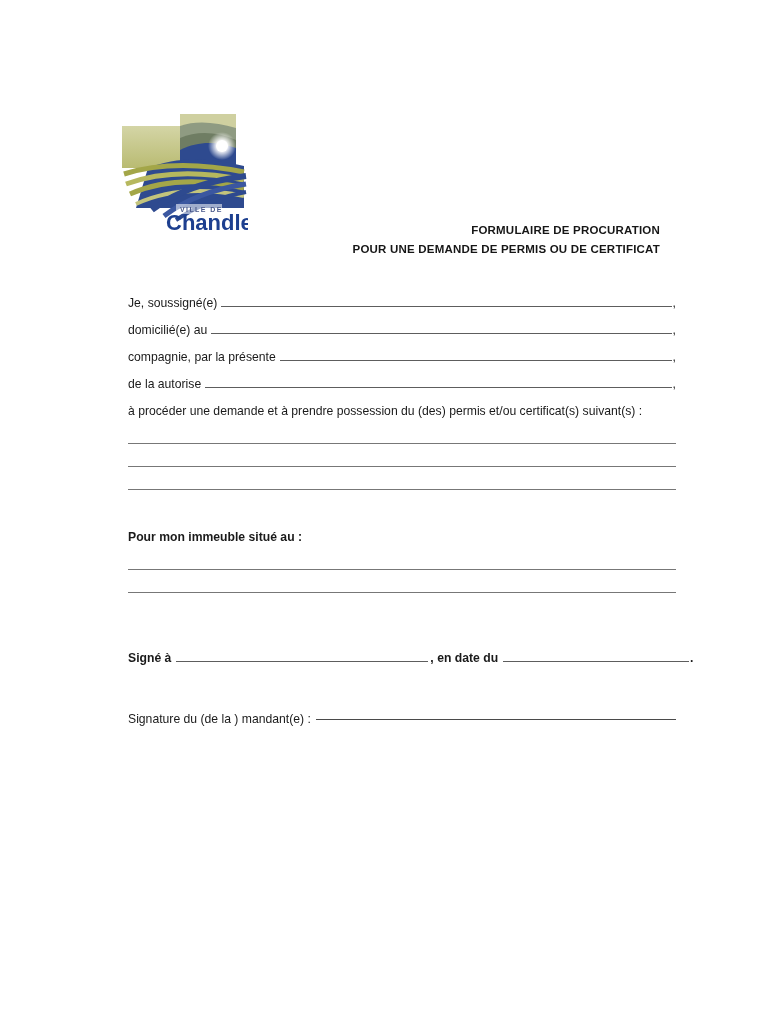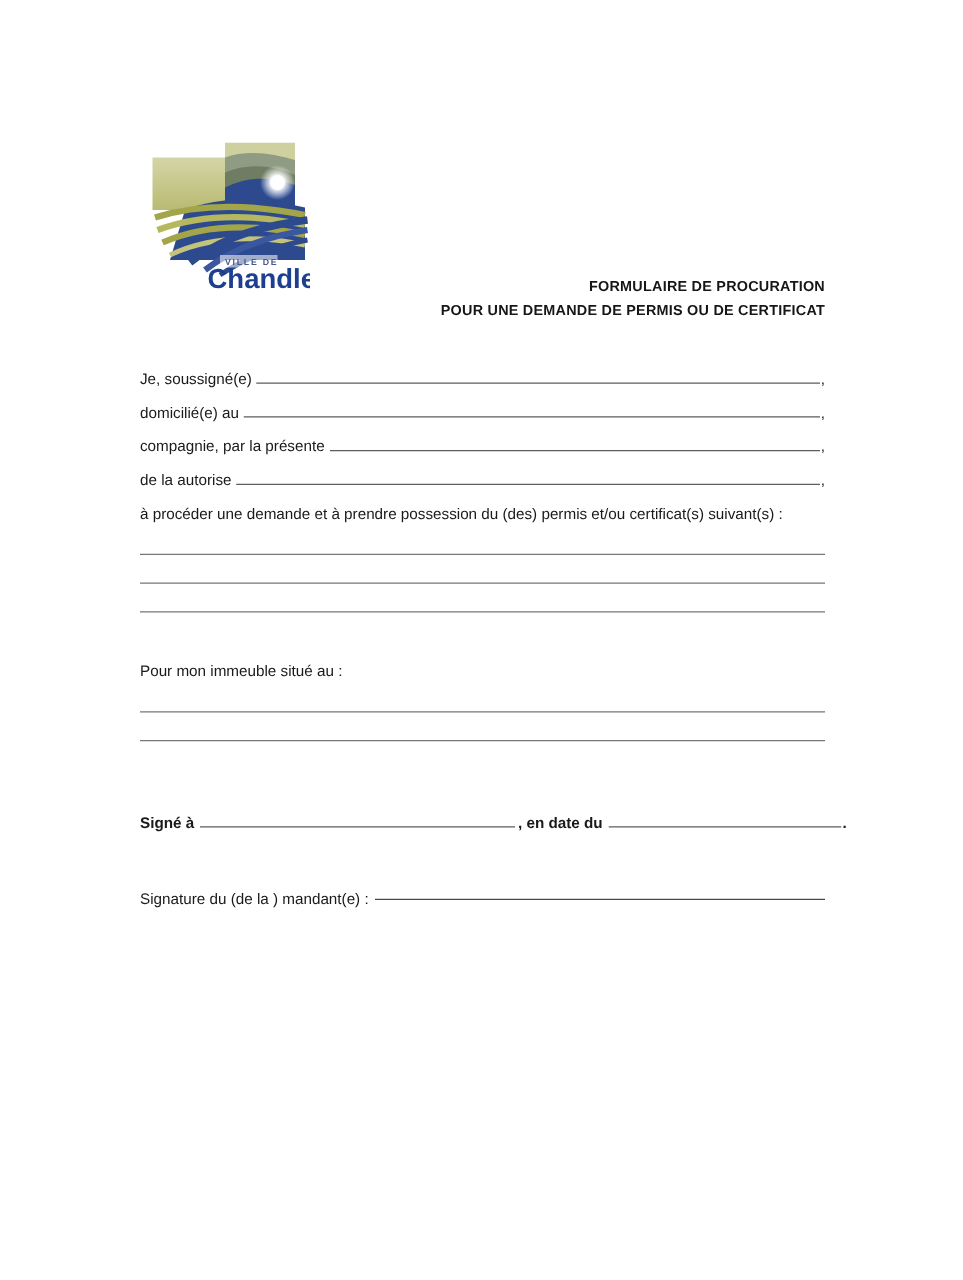--- a/index.html
+++ b/index.html
@@ -48,21 +48,21 @@
     font-weight: bold;
     letter-spacing: 0.2px;
     line-height: 19px;
     color: #161616;
     white-space: nowrap;
   }
 
   
   .body-area {
     position: absolute;
-    left: 112px;
+    left: 128px;
     top: 290px;
     width: 548px;
   }
 
   .field-row {
     display: flex;
     align-items: baseline;
     font-size: 12.2px;
     line-height: 27px;
     white-space: nowrap;
@@ -93,20 +93,21 @@
   .blank-line.first { margin-top: 18px; }
 
   .spacer-lg { height: 34px; }
   .spacer-xl { height: 52px; }
 
   .section-label {
     font-size: 12.2px;
     line-height: 27px;
     color: #1a1a1a;
     white-space: nowrap;
+    font-weight: bold;
   }
 
   
   .sign-row {
     display: flex;
     align-items: baseline;
     font-size: 12.2px;
     line-height: 27px;
     white-space: nowrap;
     font-weight: bold;

